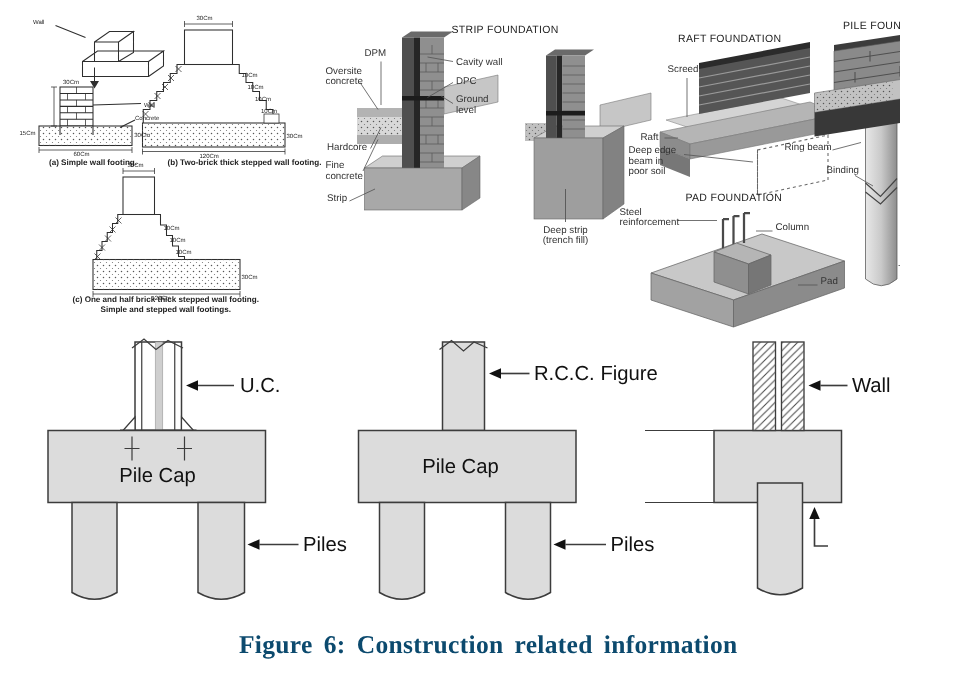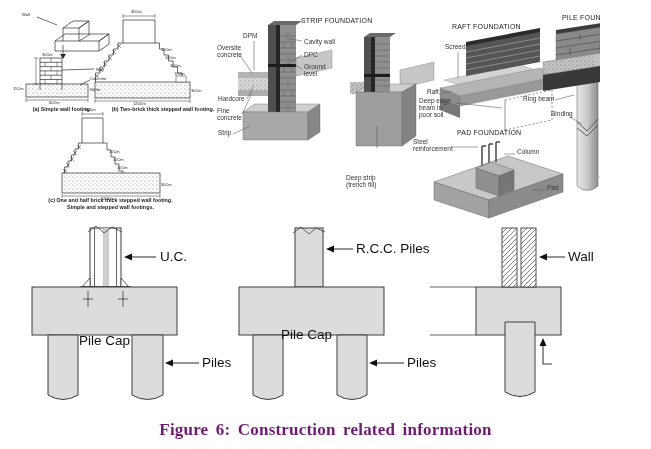--- a/index.html
+++ b/index.html
@@ -3,23 +3,23 @@
 <meta charset="utf-8">
 <style>
   html,body{margin:0;padding:0;background:#ffffff;}
   #canvas{position:relative;width:600px;height:449px;background:#fff;overflow:hidden;
           font-family:"Liberation Sans",sans-serif;}
   svg{position:absolute;left:0;top:0;}
   .lbl{position:absolute;font-size:6.5px;line-height:7px;color:#333;white-space:pre-line;}
   .tlbl{position:absolute;font-size:7px;letter-spacing:.2px;color:#222;white-space:nowrap;}
   .cap{position:absolute;font-size:5.4px;font-weight:bold;color:#222;text-align:center;white-space:nowrap;}
   .blbl{position:absolute;font-size:13.5px;color:#111;white-space:nowrap;}
-  .ctr{margin-top:24px;}
+  .ctr{text-align:center;}
   #figcaption{position:absolute;left:0;top:420px;width:651px;text-align:center;
-      font-family:"Liberation Serif",serif;font-weight:bold;font-size:17px;color:#701a75;
+      font-family:"Liberation Serif",serif;font-weight:bold;font-size:17px;color:#0c4a6e;
       word-spacing:3px;letter-spacing:.2px;}
 </style>
 </head>
 <body>
 
 <div id="canvas">
 
 <svg width="651" height="449" viewBox="0 0 651 449">
   <defs>
     <pattern id="dots" width="4" height="4" patternUnits="userSpaceOnUse">
@@ -262,20 +262,20 @@
 <div class="lbl" style="left:610px;top:172px;">Piles</div>
 
 <div class="cap" style="left:16px;top:106px;width:92px;">(a) Simple wall footing.</div>
 <div class="cap" style="left:103px;top:106px;width:120px;">(b) Two-brick thick stepped wall footing.</div>
 <div class="cap" style="left:28px;top:197px;width:165px;">(c) One and half brick thick stepped wall footing.</div>
 <div class="cap" style="left:28px;top:204px;width:165px;">Simple and stepped wall footings.</div>
 
 <div class="blbl" style="left:160px;top:249px;">U.C.</div>
 <div class="blbl ctr" style="left:79px;top:309px;width:52px;">Pile Cap</div>
 <div class="blbl" style="left:202px;top:355px;">Piles</div>
-<div class="blbl" style="left:356px;top:241px;">R.C.C. Piles</div>
+<div class="blbl" style="left:356px;top:241px;">R.C.C. Figure</div>
 <div class="blbl ctr" style="left:281px;top:303px;width:52px;">Pile Cap</div>
 <div class="blbl" style="left:407px;top:355px;">Piles</div>
 <div class="blbl" style="left:568px;top:249px;">Wall</div>
 
 <div id="figcaption">Figure 6: Construction related information</div>
 
 </div>
 
 </body></html>

